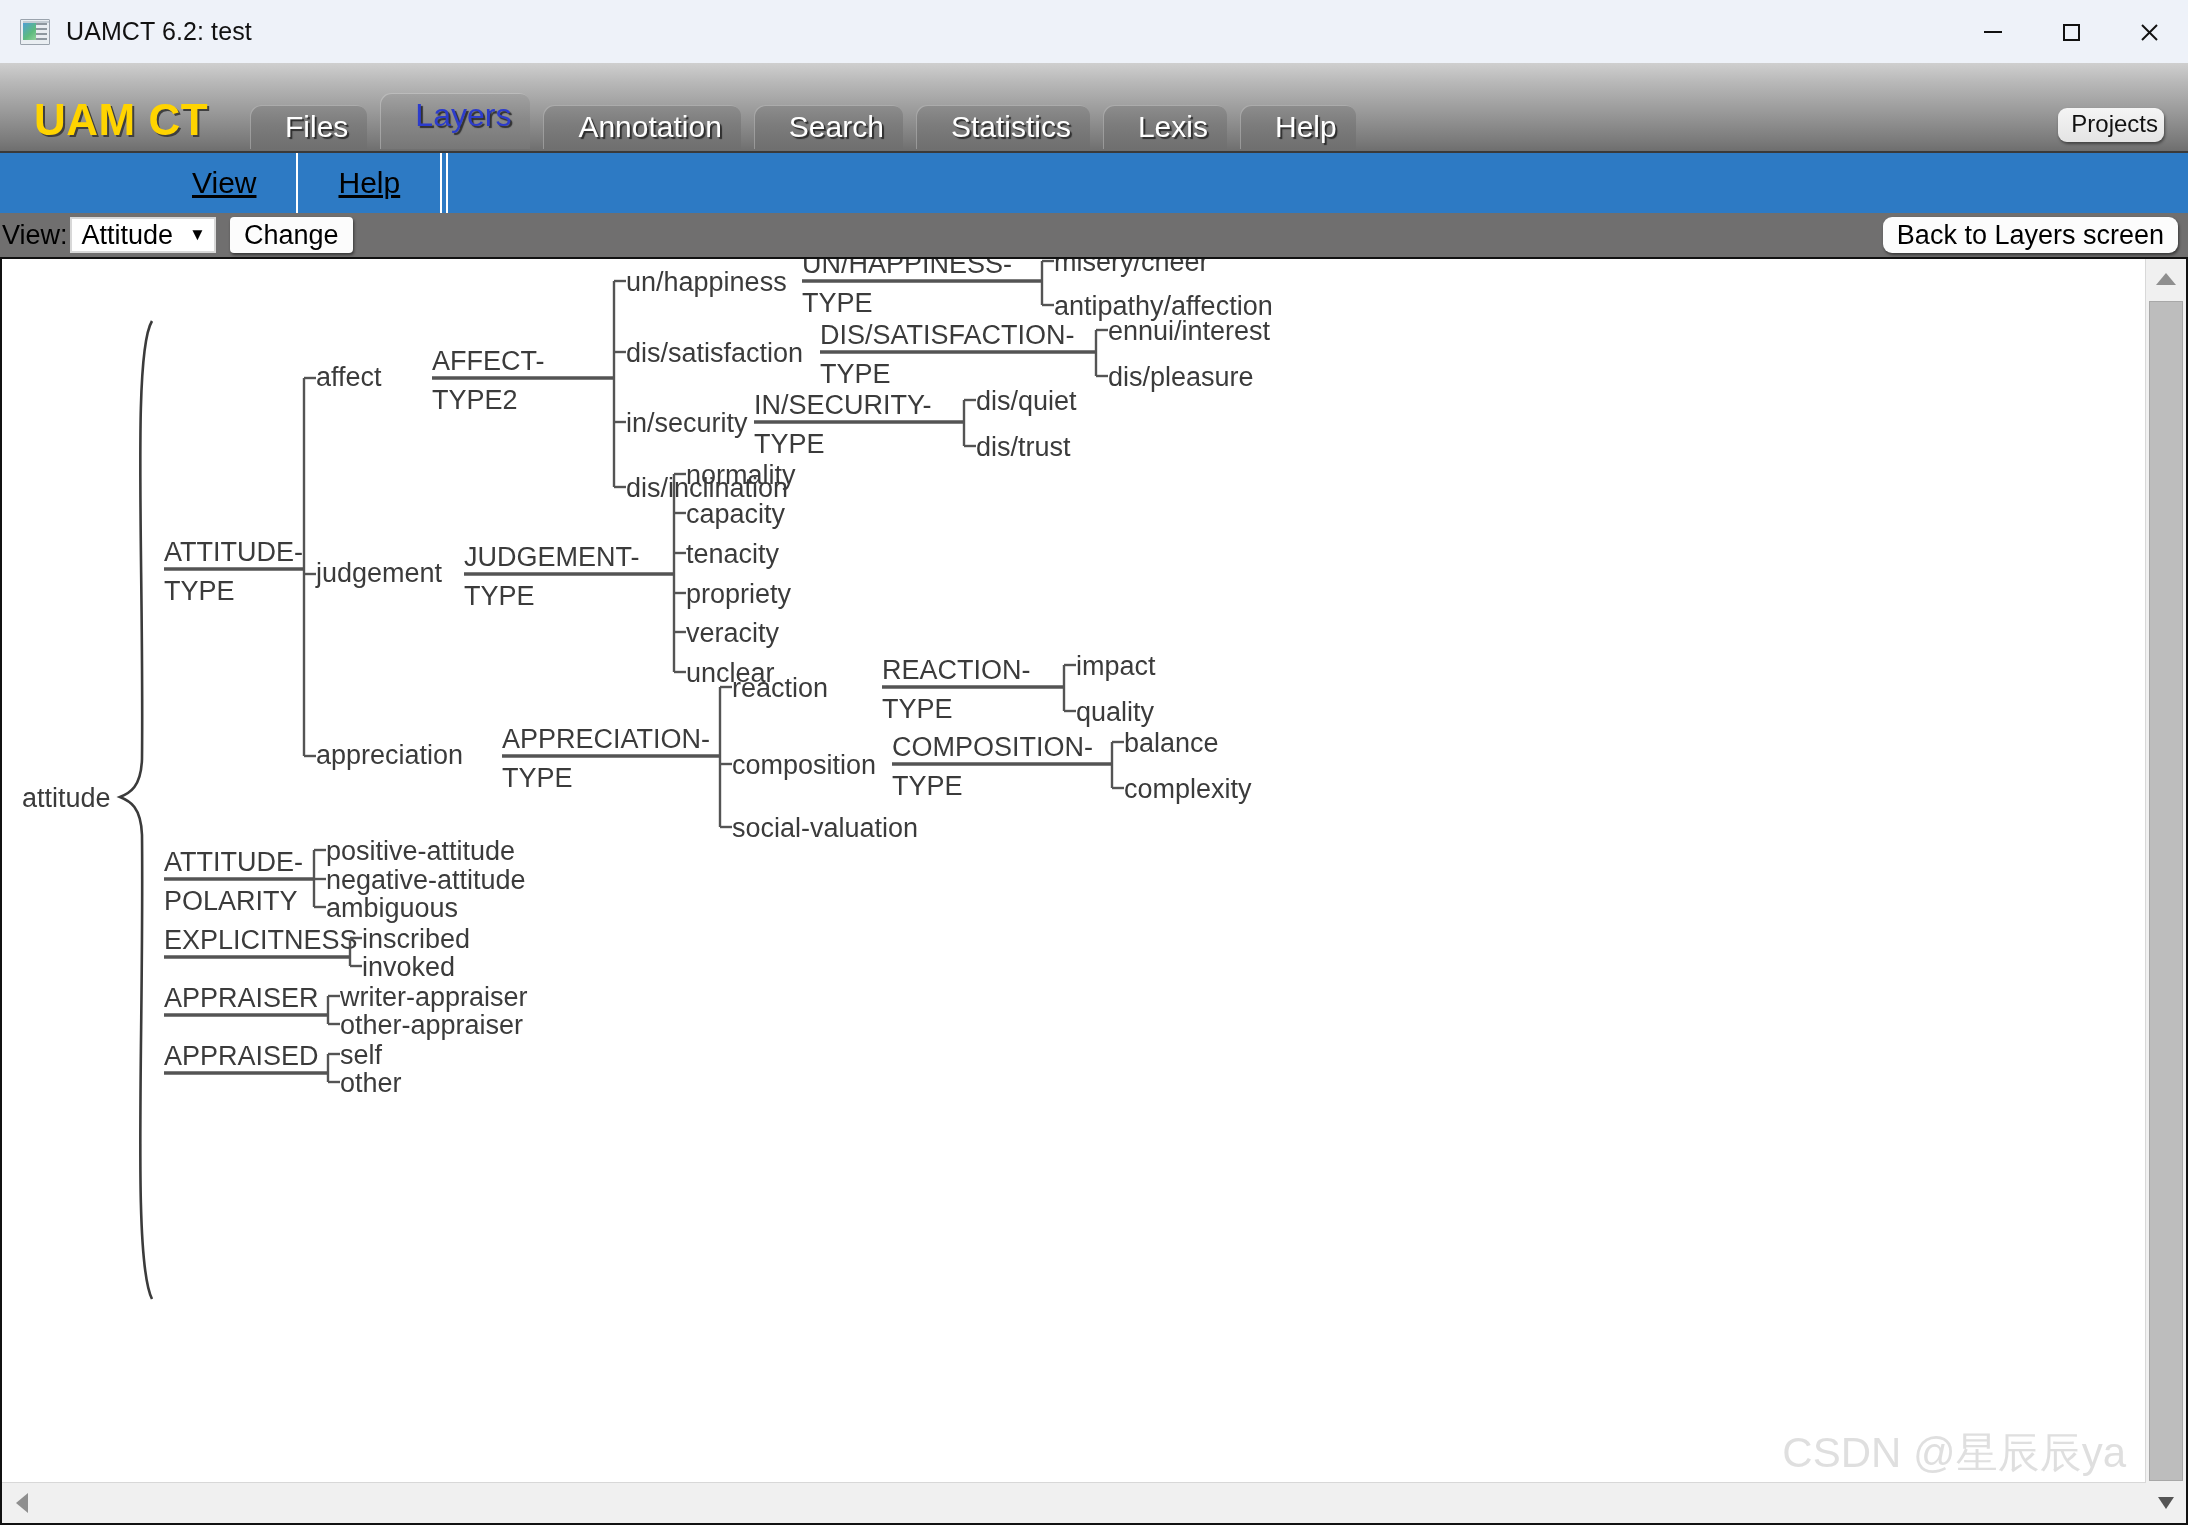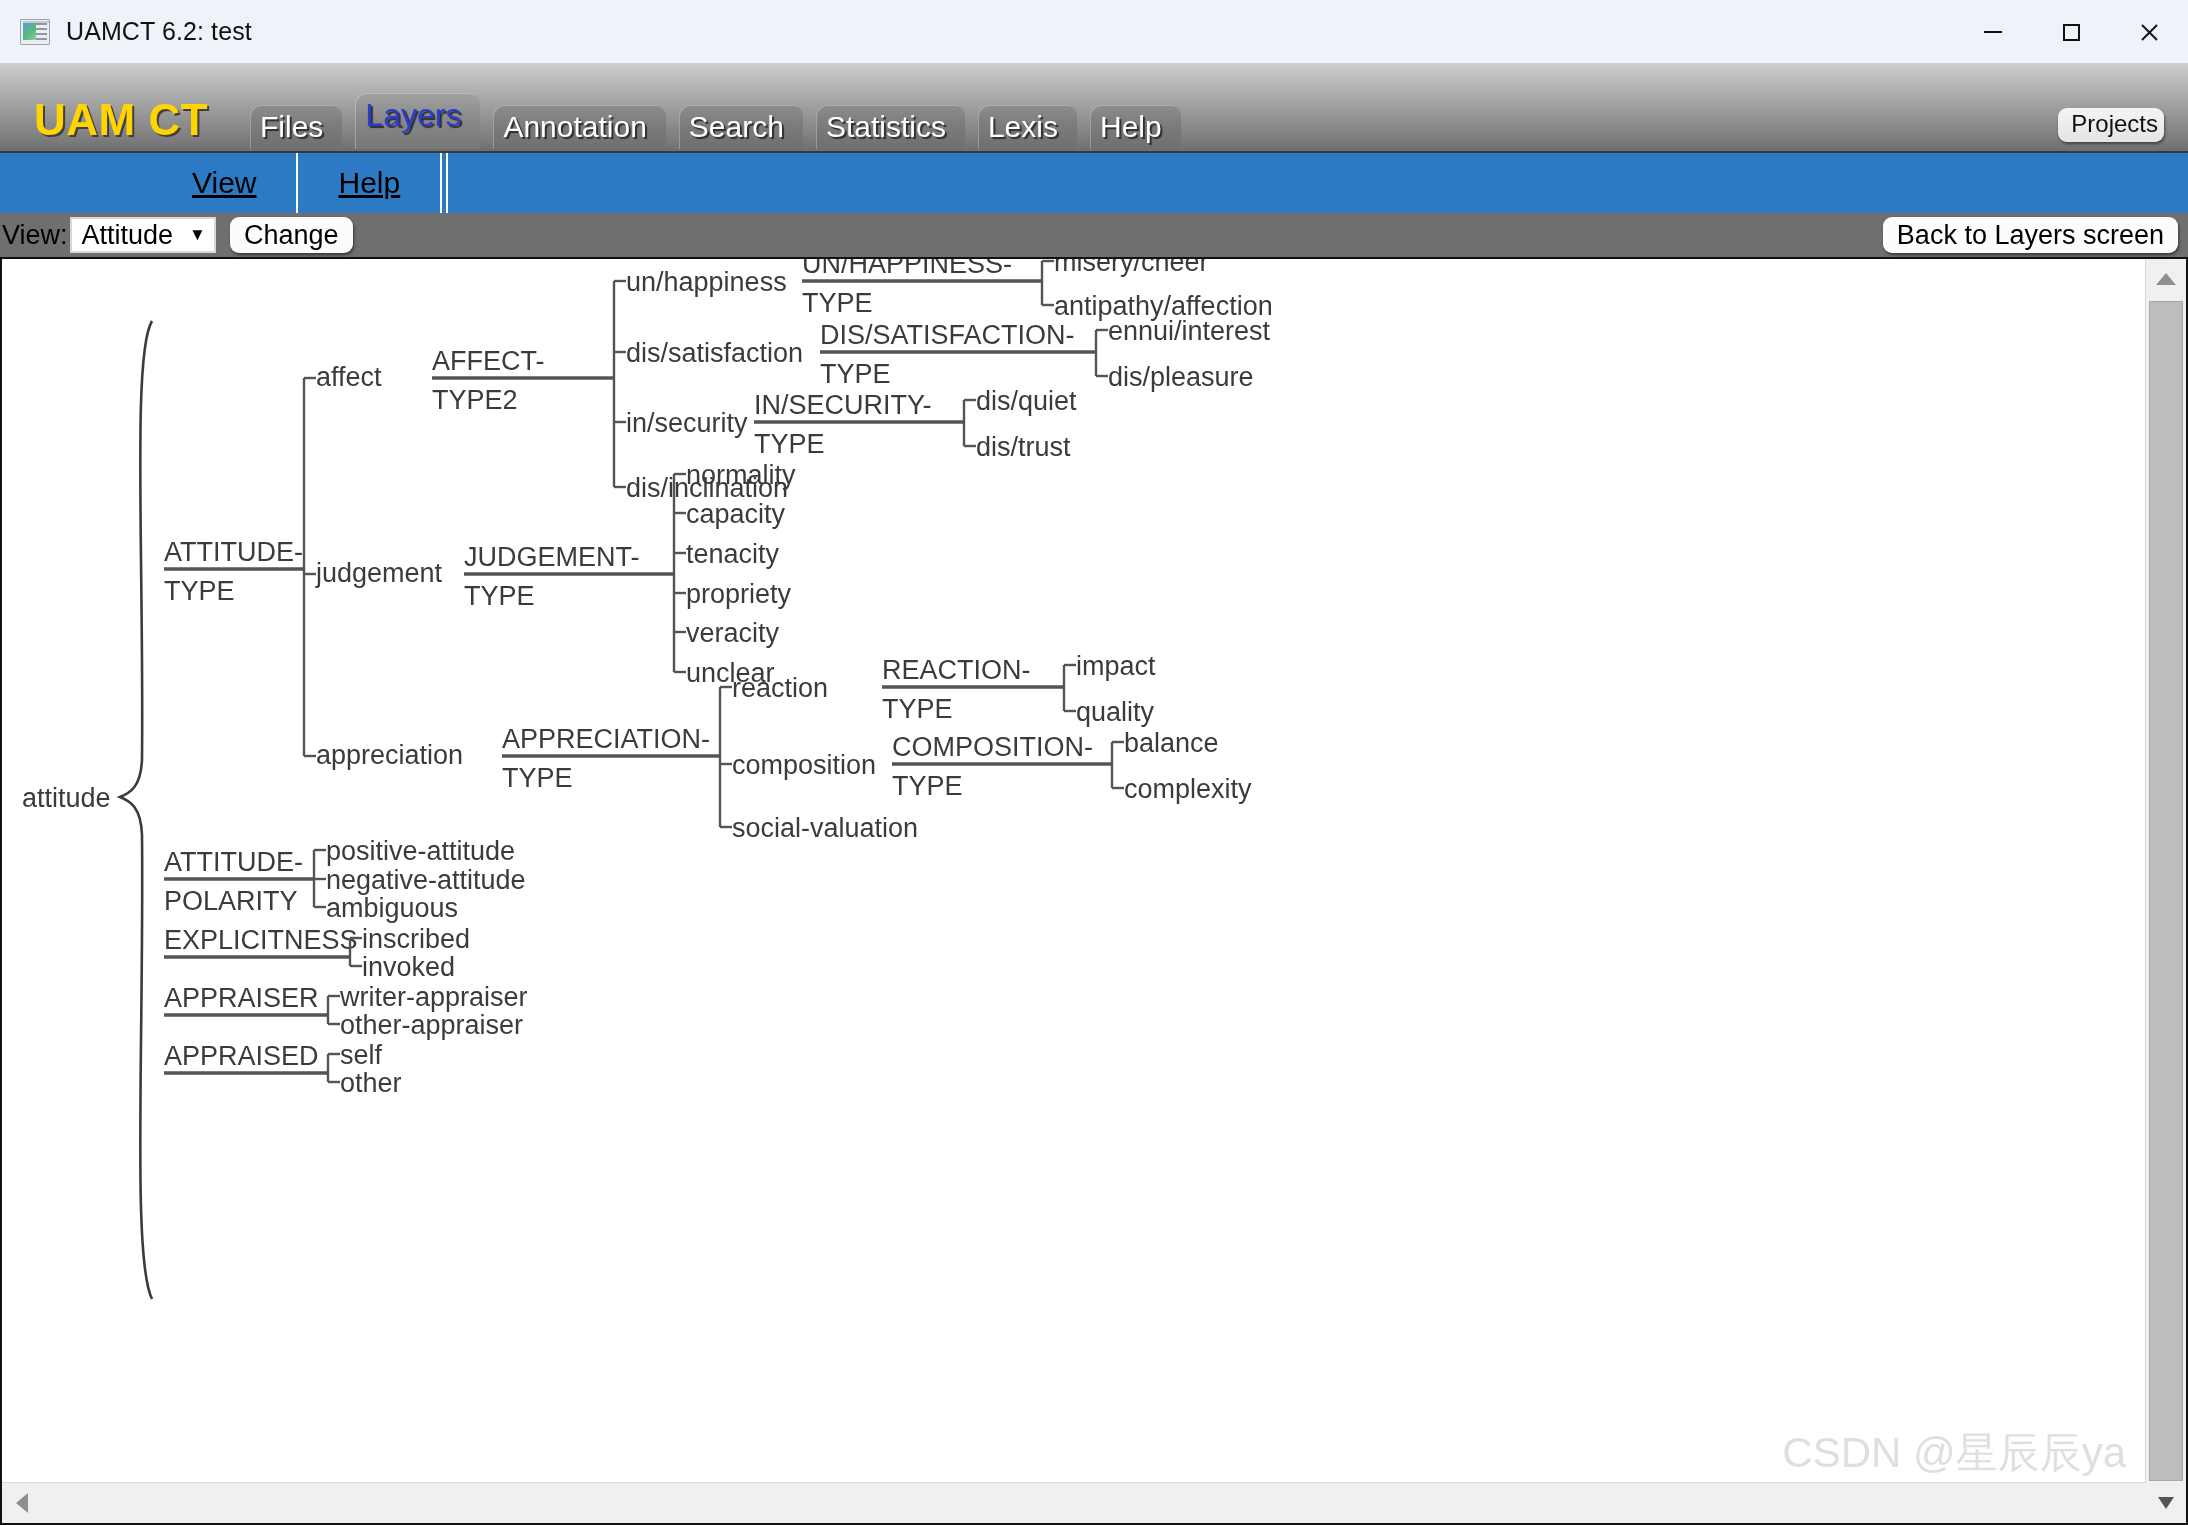--- a/index.html
+++ b/index.html
@@ -65,21 +65,21 @@
     font-size:44px;font-weight:bold;color:#ffd400;
     text-shadow:2px 2px 0 #3f3f3f;
     letter-spacing:.5px;
   }
   #tabs{
     display:flex;align-items:flex-end;margin-left:250px;height:88px;
   }
   .tab{
     position:relative;
     margin-right:13px;
-    padding:6px 19px 7px 10px;
+    padding:6px 19px 7px 35px;
     border-radius:11px 11px 0 0;
     background:linear-gradient(to bottom,#8d8d8d 0%,#7c7c7c 45%,#6f6f6f 100%);
     color:#ffffff;
     font-size:30px;
     text-shadow:2px 2px 1px #2e2e2e;
     line-height:1.05;
     cursor:default;
     box-shadow:inset 1px 1px 0 rgba(255,255,255,.28);
     top:-2px;
   }
@@ -124,21 +124,21 @@
   #layer-select{
     margin-left:2px;
     background:#ffffff;border:2px solid #d8d8d8;
     height:36px;min-width:140px;
     display:flex;align-items:center;justify-content:space-between;
     padding:0 8px 0 10px;font-size:27px;color:#000;cursor:default;
     box-sizing:border-box;
   }
   #layer-select .caret{font-size:17px;margin-left:16px;}
   #change-btn{
-    margin-left:14px;background:#fcfcfc;border-radius:9px;
+    margin-left:14px;background:#fcfcfc;border-radius:4px;
     height:36px;display:flex;align-items:center;padding:0 14px;
     font-size:27px;color:#000;cursor:default;
     box-shadow:1px 2px 3px rgba(0,0,0,.5);
   }
   #back-btn{
     position:absolute;right:10px;background:#fcfcfc;border-radius:9px;
     height:36px;display:flex;align-items:center;padding:0 14px;
     font-size:27px;color:#000;cursor:default;
     box-shadow:1px 2px 3px rgba(0,0,0,.5);
   }

